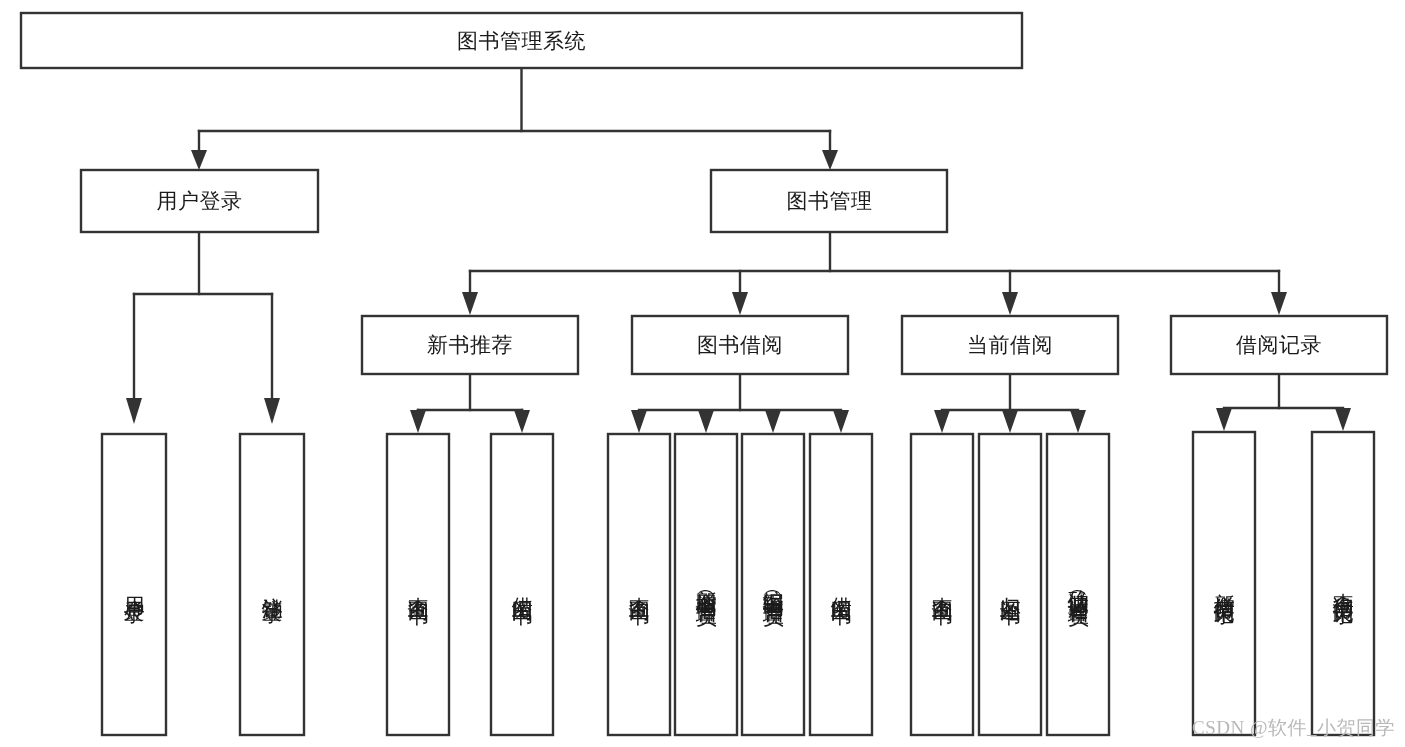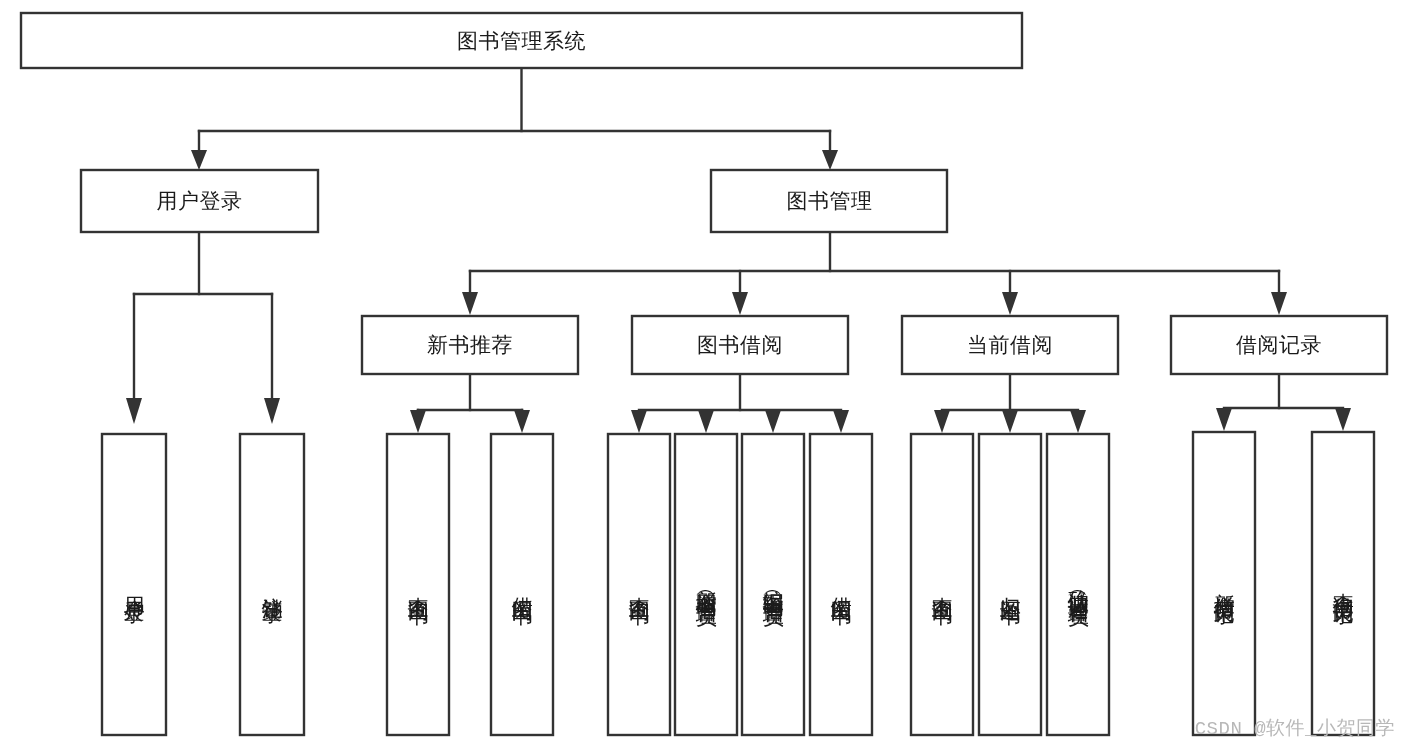--- a/index.html
+++ b/index.html
@@ -62,21 +62,21 @@
     align-items: center;
     justify-content: center;
     text-align: center;
     white-space: nowrap;
     pointer-events: none;
   }
   .watermark {
     position: absolute;
     right: 10px;
     bottom: 6px;
-    font-family: Liberation Mono, monospace;
+    font-family: Liberation Serif, serif;
     font-size: 19px;
     color: #b8b8b8;
     letter-spacing: 0.5px;
     white-space: nowrap;
   }
 </style>
 </head>
 <body>
 
 <div id="diagram-root">

